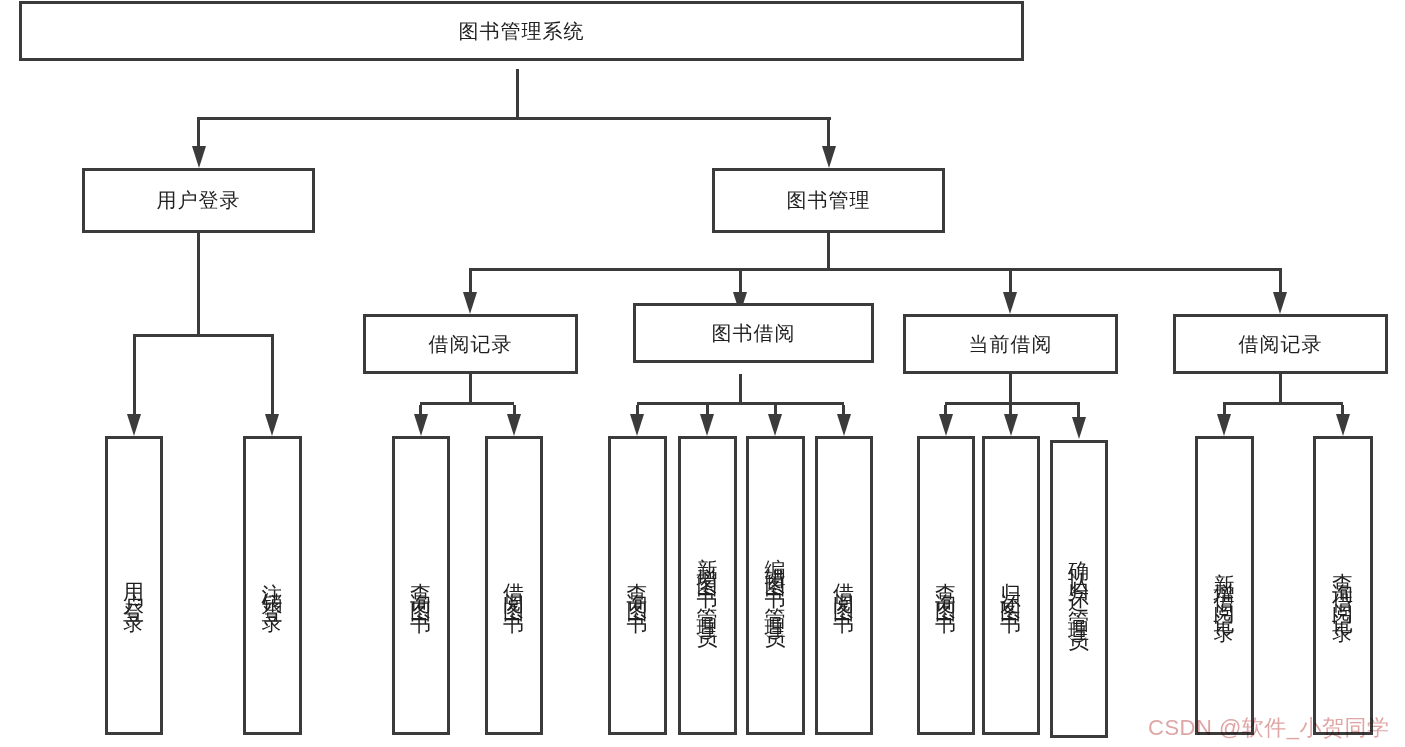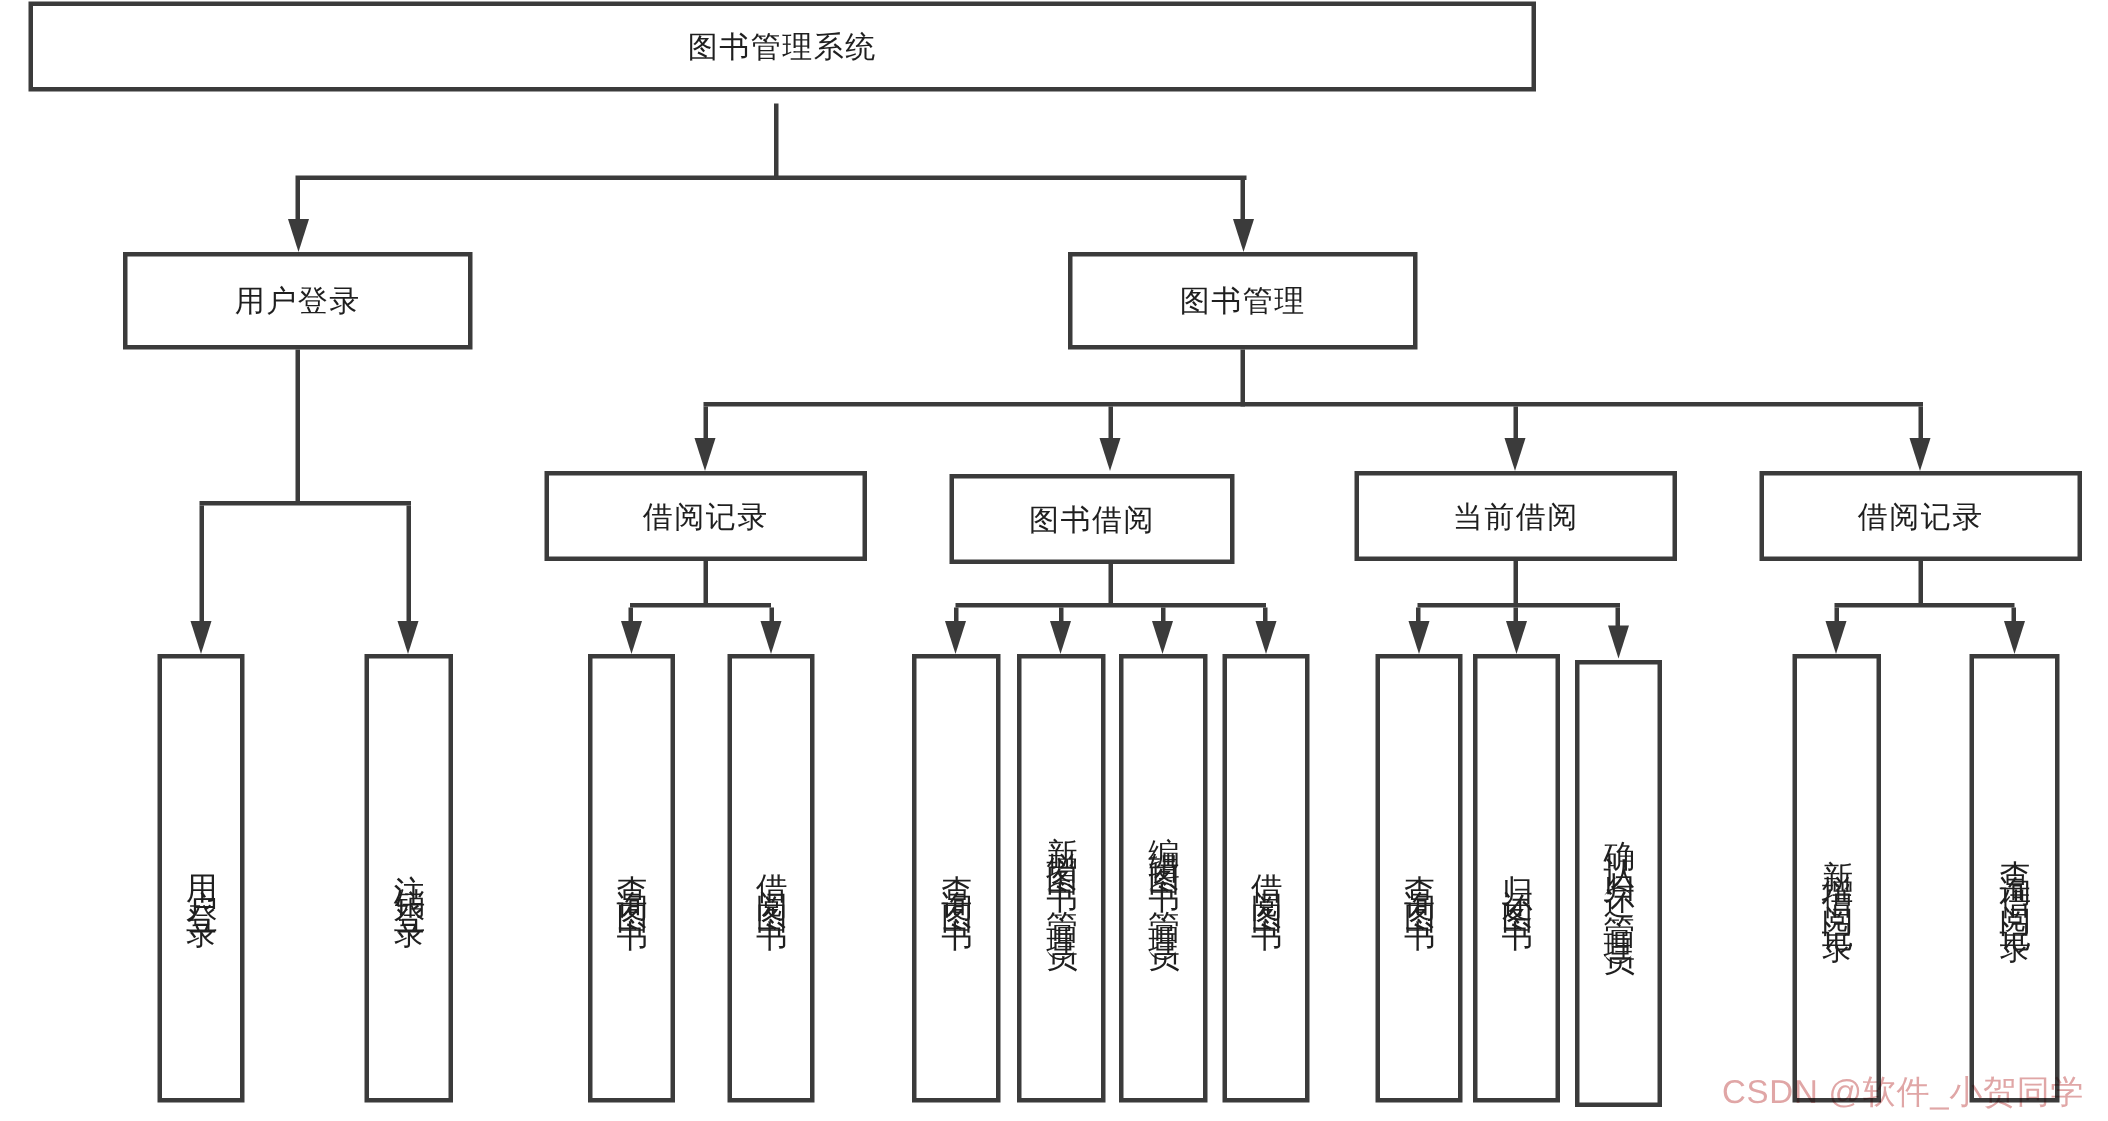--- a/index.html
+++ b/index.html
@@ -58,21 +58,21 @@
   <div class="line" style="left:469px;top:271px;width:3px;height:24px"></div>
   <div class="line" style="left:739px;top:271px;width:3px;height:24px"></div>
   <div class="line" style="left:1009px;top:271px;width:3px;height:24px"></div>
   <div class="line" style="left:1279px;top:271px;width:3px;height:24px"></div>
   <div class="arw" style="left:463px;top:292px"></div>
   <div class="arw" style="left:733px;top:292px"></div>
   <div class="arw" style="left:1003px;top:292px"></div>
   <div class="arw" style="left:1273px;top:292px"></div>
 
   <div class="box" style="left:363px;top:314px;width:215px;height:60px">借阅记录</div>
-  <div class="box" style="left:633px;top:316px;width:190px;height:60px">图书借阅</div>
+  <div class="box" style="left:633px;top:303px;width:241px;height:60px">图书借阅</div>
   <div class="box" style="left:1173px;top:314px;width:215px;height:60px">借阅记录</div>
   <div class="box" style="left:903px;top:314px;width:215px;height:60px">当前借阅</div>
 
   <div class="line" style="left:469px;top:374px;width:3px;height:30px"></div>
   <div class="line" style="left:420px;top:402px;width:94px;height:3px"></div>
   <div class="line" style="left:419px;top:405px;width:3px;height:11px"></div>
   <div class="line" style="left:513px;top:405px;width:3px;height:11px"></div>
   <div class="arw" style="left:414px;top:414px"></div>
   <div class="arw" style="left:507px;top:414px"></div>
 

